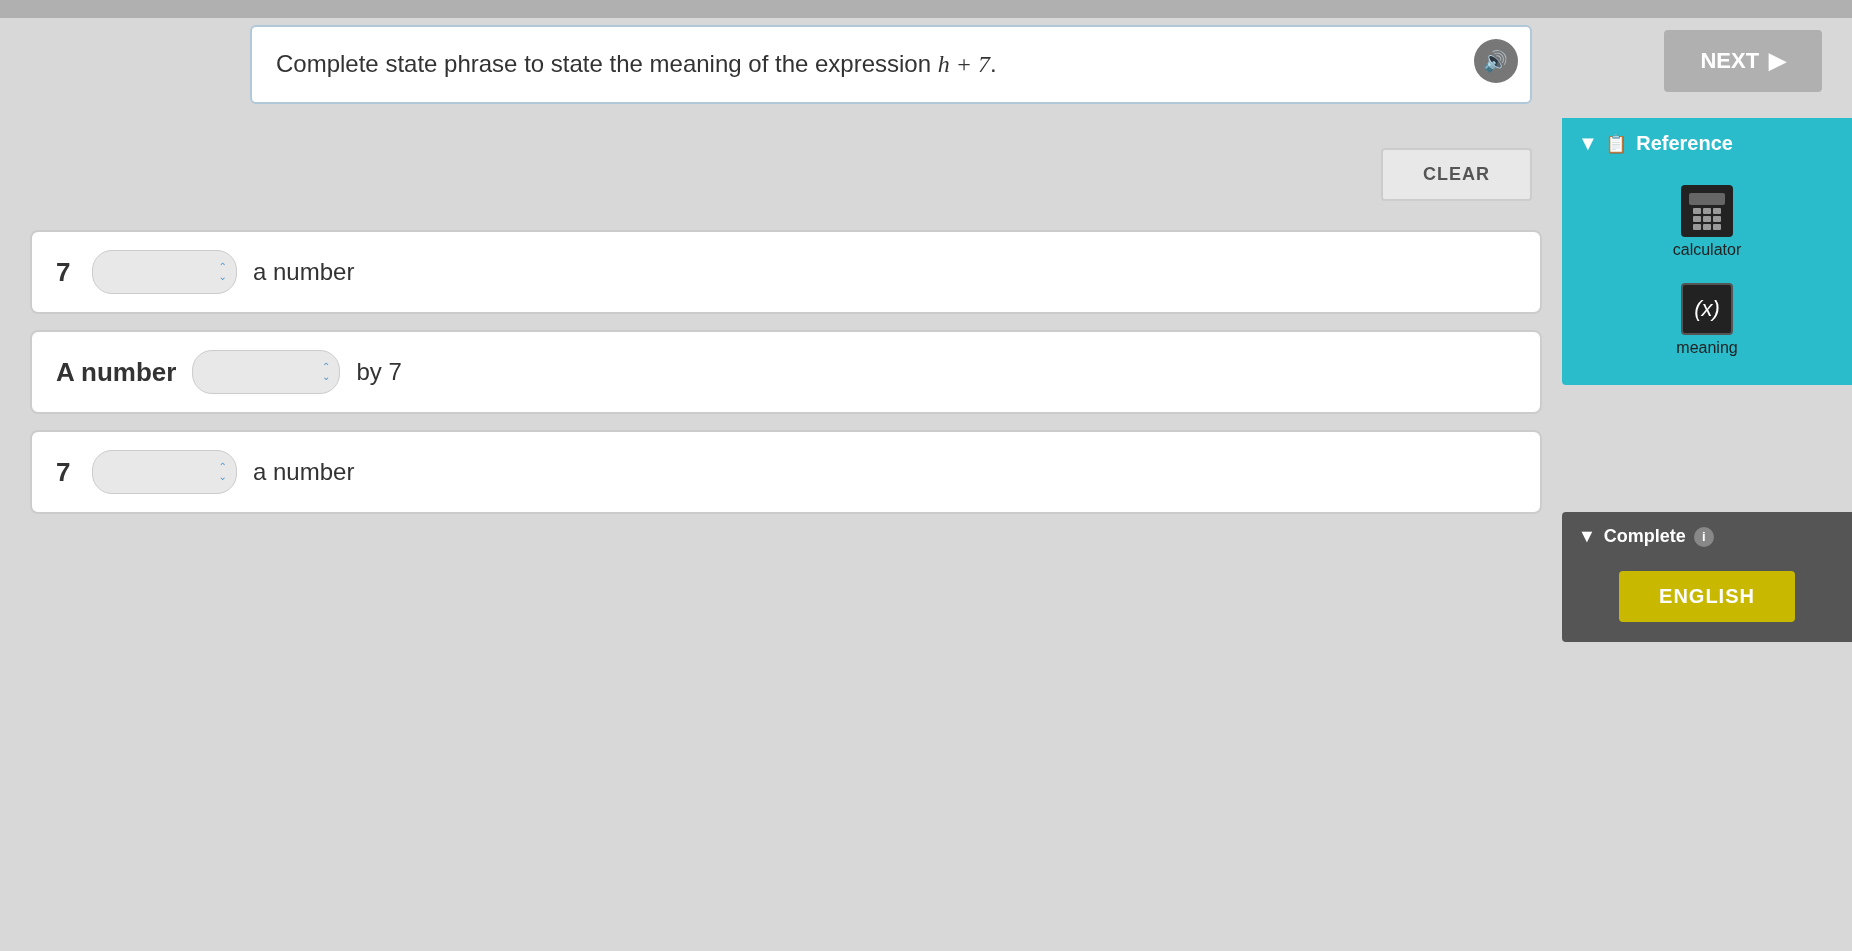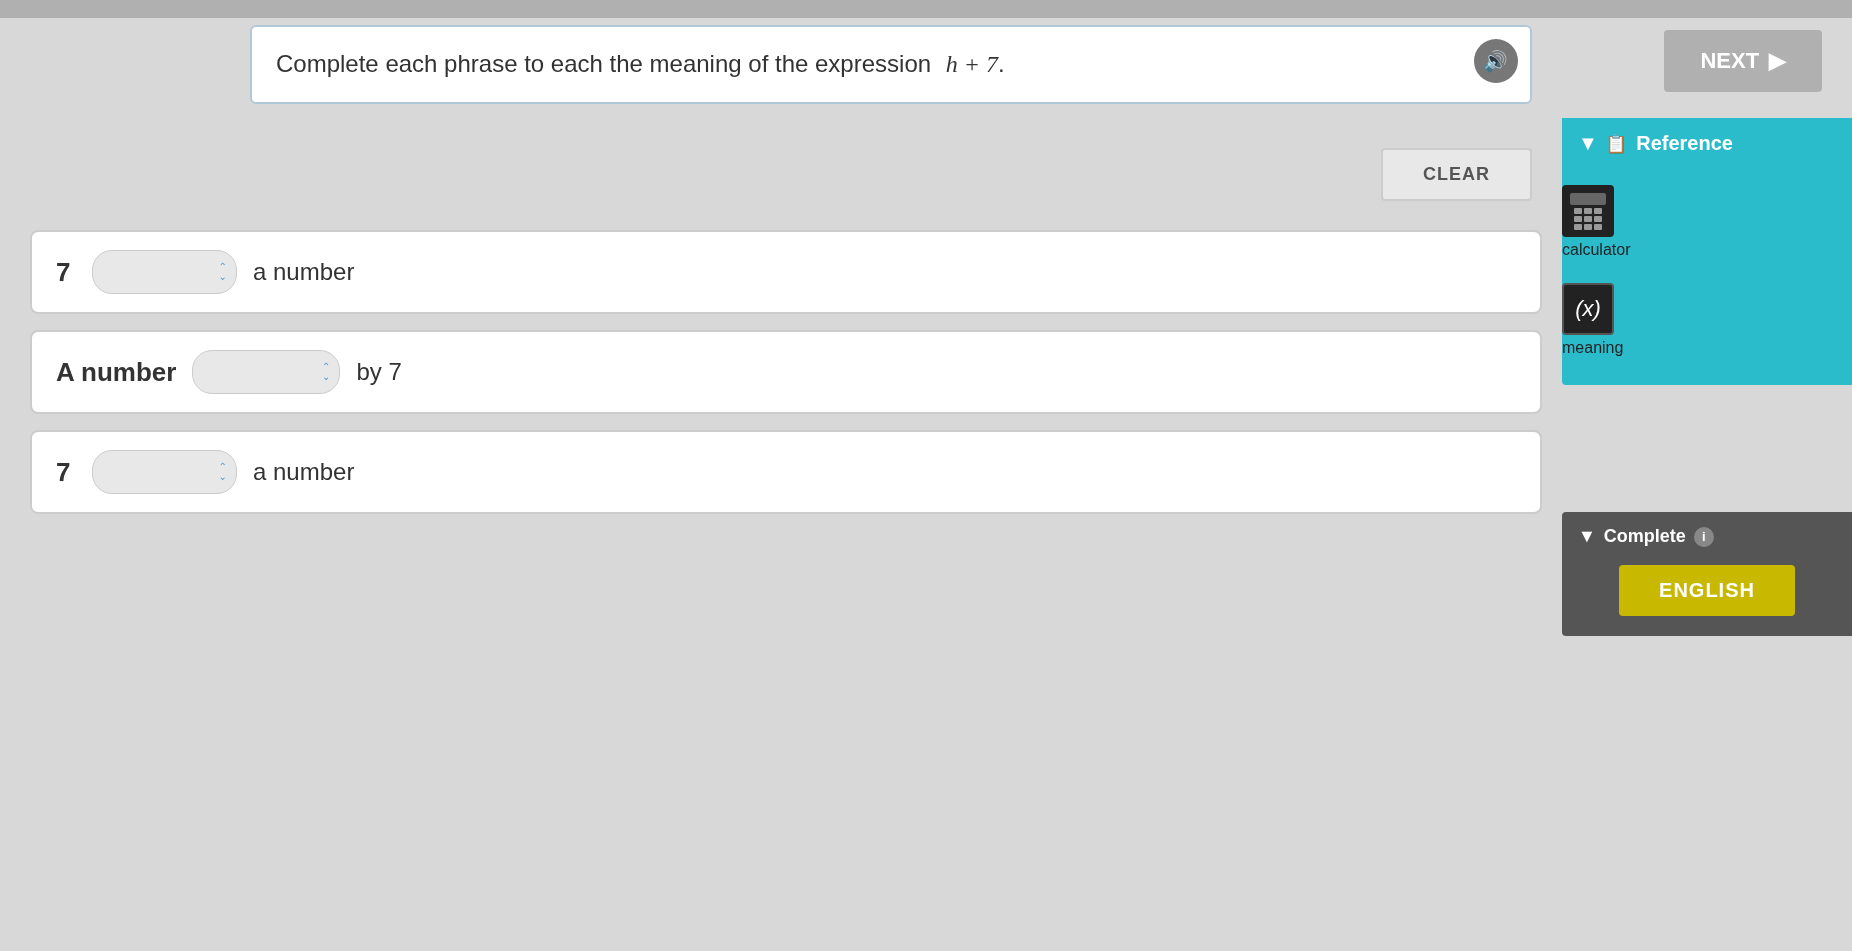--- a/index.html
+++ b/index.html
@@ -180,20 +180,21 @@
       font-weight: bold;
       display: flex;
       align-items: center;
       gap: 8px;
       cursor: pointer;
     }
 
     .reference-item {
       display: flex;
       flex-direction: column;
+      align-items: center;
       padding: 16px 0 8px 0;
       cursor: pointer;
       color: #222;
     }
 
     .reference-item .ref-label {
       font-size: 16px;
       color: #222;
       margin-top: 4px;
     }
@@ -306,50 +307,49 @@
       height: 20px;
       display: inline-flex;
       align-items: center;
       justify-content: center;
       font-size: 13px;
       font-weight: bold;
     }
 
     .english-btn {
       display: block;
-      margin: 4px auto 0;
+      margin: 10px auto 0;
       background: #c8b800;
       color: white;
       border: none;
       padding: 14px 40px;
       font-size: 20px;
       font-weight: bold;
       letter-spacing: 1px;
       border-radius: 4px;
       cursor: pointer;
     }
 
     .math-expr {
       font-family: 'Times New Roman', serif;
       font-style: italic;
-      margin-left: 8px;
     }
   </style>
 </head>
 <body>
 
 <div class="top-bar"></div>
 
 <button class="next-button">
   <span>NEXT</span>
   <span>▶</span>
 </button>
 
 <div class="question-box">
-  <span>Complete each phrase to each the meaning of the expression </span><span class="math-expr">h + 7</span><span>.</span>
+  <span>Complete state phrase to state the meaning of the expression </span><span class="math-expr">h + 7</span><span>.</span>
   <button class="audio-btn">
     <span>🔊</span>
   </button>
 </div>
 
 <div class="action-buttons">
   <button class="action-btn">CLEAR</button>
 </div>
 
 <div class="answer-row row1">

